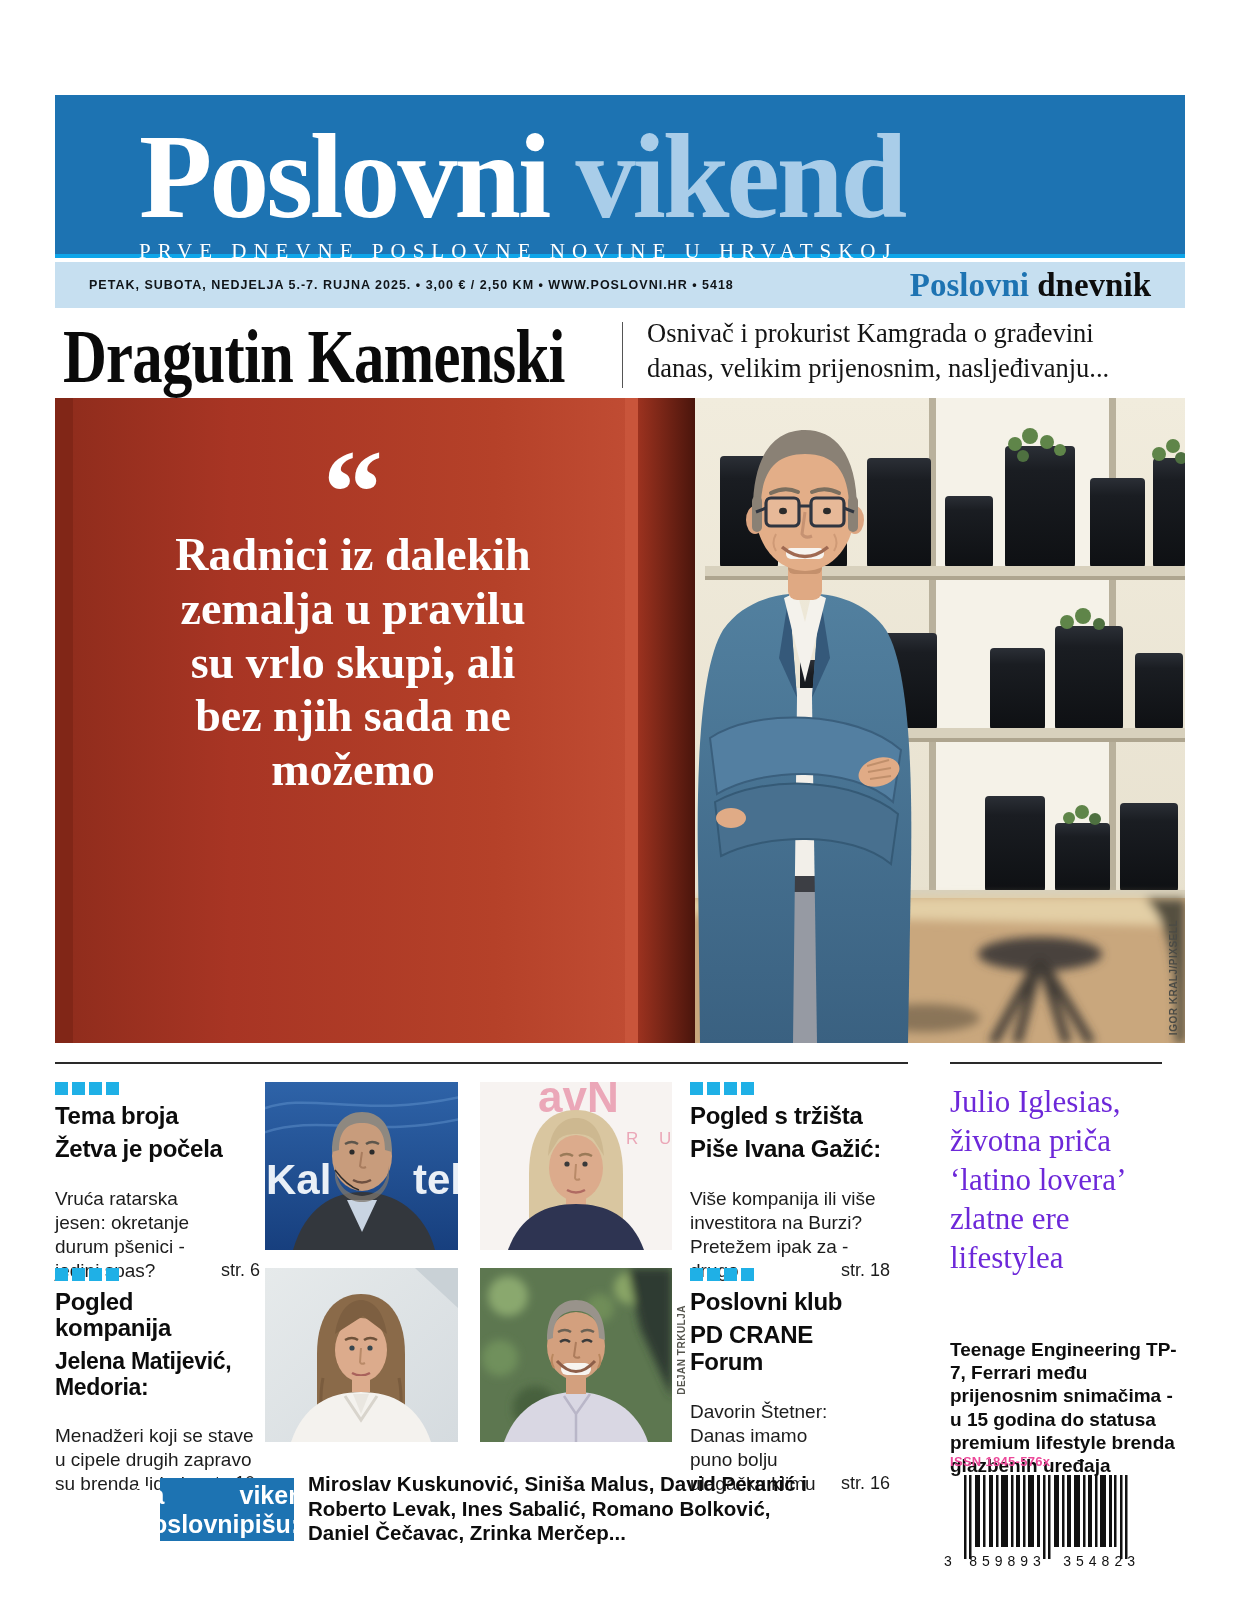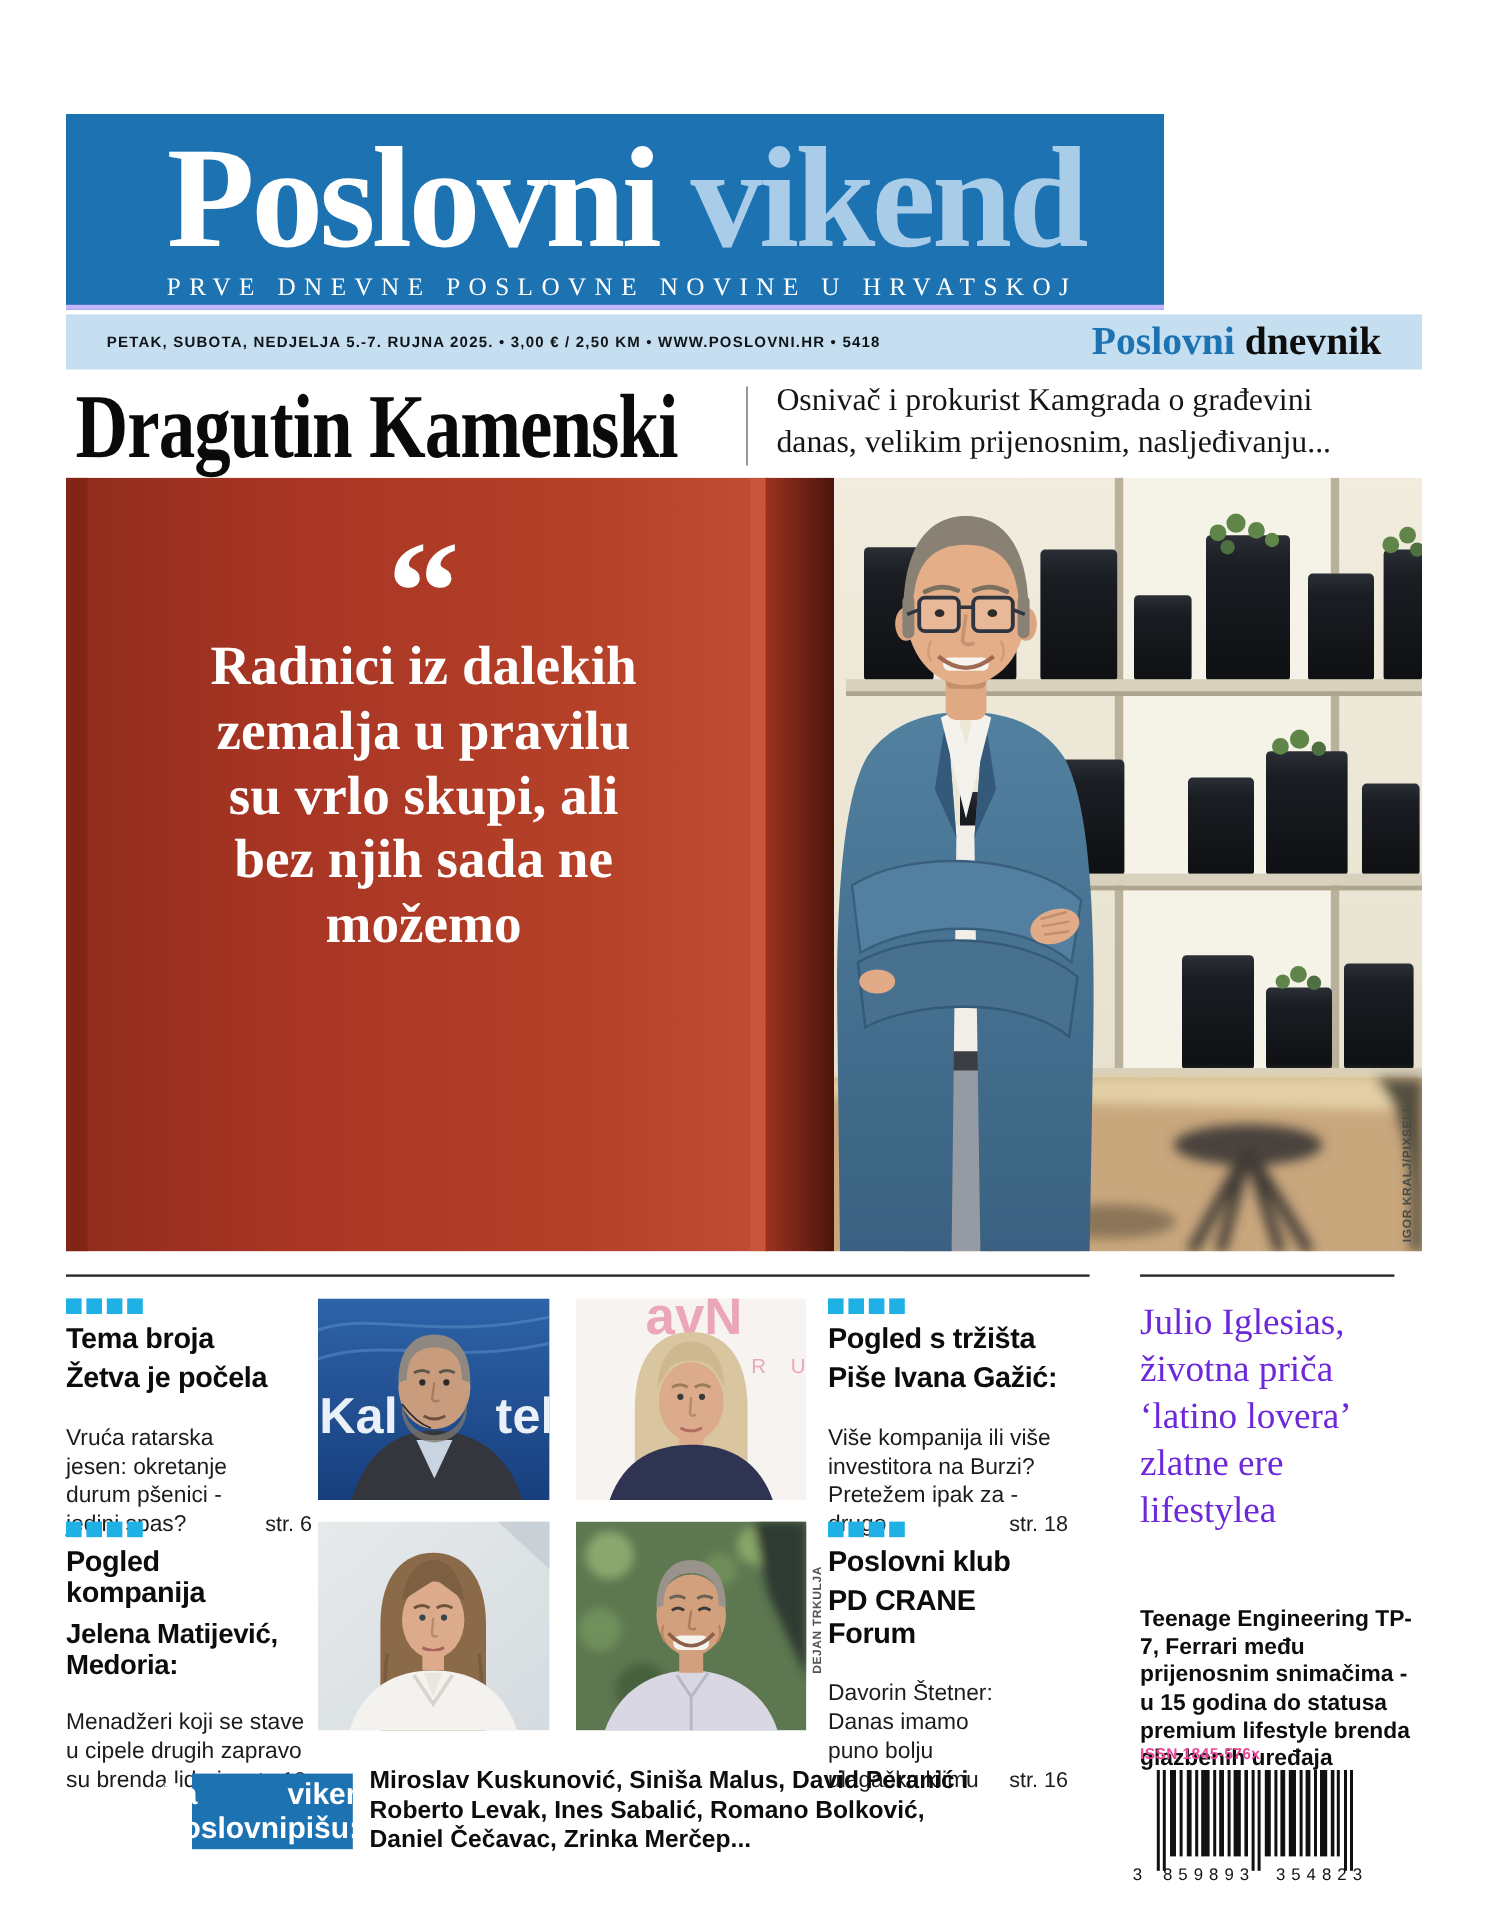--- a/index.html
+++ b/index.html
@@ -9,21 +9,21 @@
     --cyan:#1fb0e6;
     --red_wall:#a83524;
     --text_dark:#111111;
   }
   *{margin:0;padding:0;box-sizing:border-box;}
   html,body{background:#ffffff;}
   body{width:1243px;height:1600px;position:relative;font-family:"Liberation Sans",sans-serif;color:var(--text_dark);overflow:hidden;}
   .abs{position:absolute;}
 
   
-  .masthead{left:55px;top:95px;width:915px;height:163px;background:var(--brand_blue);border-bottom:4px solid #c4b5fd;padding:10px 0 0 84px;}
+  .masthead{left:55px;top:95px;width:1130px;height:163px;background:var(--brand_blue);border-bottom:4px solid #0ea5e9;padding:22px 0 0 84px;}
   .masthead-title{font-family:"Liberation Serif",serif;font-weight:700;font-size:120px;line-height:1.0;letter-spacing:-3px;color:#ffffff;white-space:nowrap;}
   .masthead-title .accent{color:var(--masthead_accent);}
   .masthead-tagline{font-family:"Liberation Serif",serif;font-weight:400;font-size:21px;letter-spacing:7px;color:#ffffff;margin-top:2px;}
 
   
   .datebar{left:55px;top:262px;width:1130px;height:46px;background:var(--datebar_bg);display:flex;align-items:center;justify-content:space-between;padding:0 34px 0 34px;}
   .datebar-text{font-size:12.5px;font-weight:700;letter-spacing:1px;color:#101418;}
   .datebar-brand{font-family:"Liberation Serif",serif;font-weight:700;font-size:33px;line-height:1;white-space:nowrap;}
   .datebar-brand .b1{color:var(--brand_blue);}
   .datebar-brand .b2{color:#0d0d0d;}

